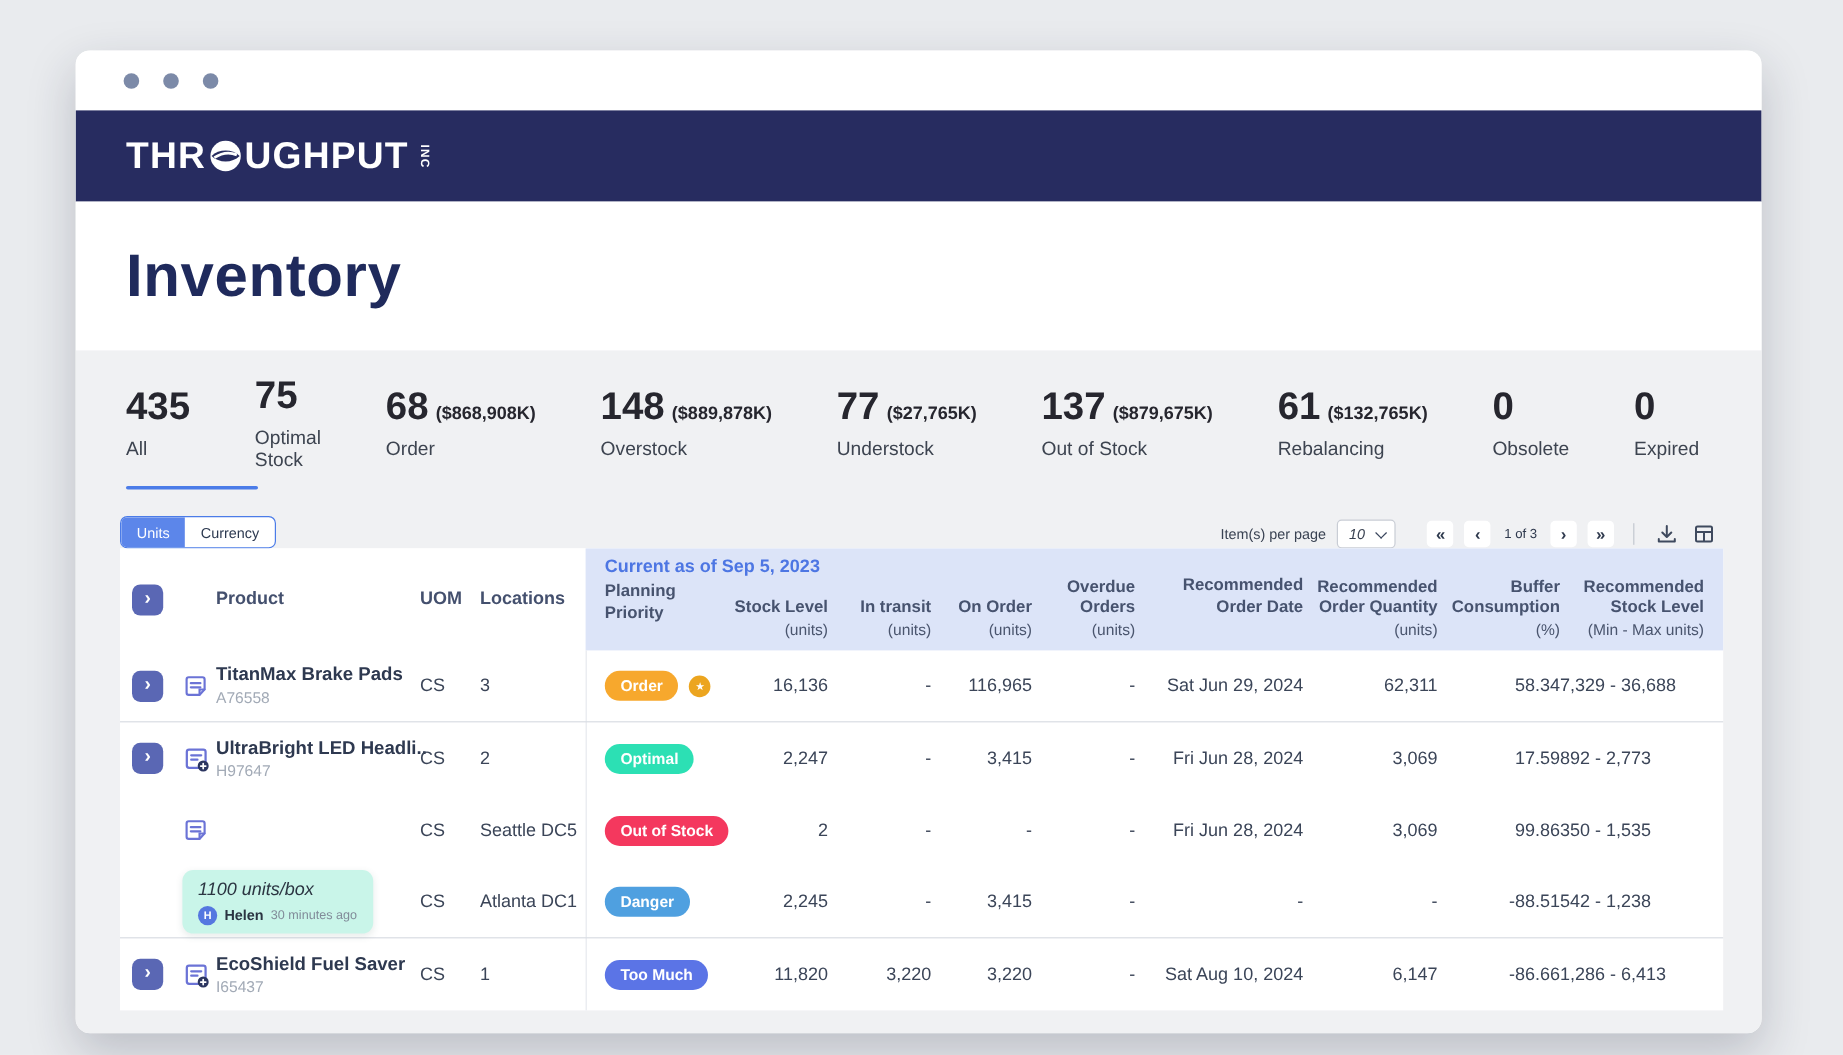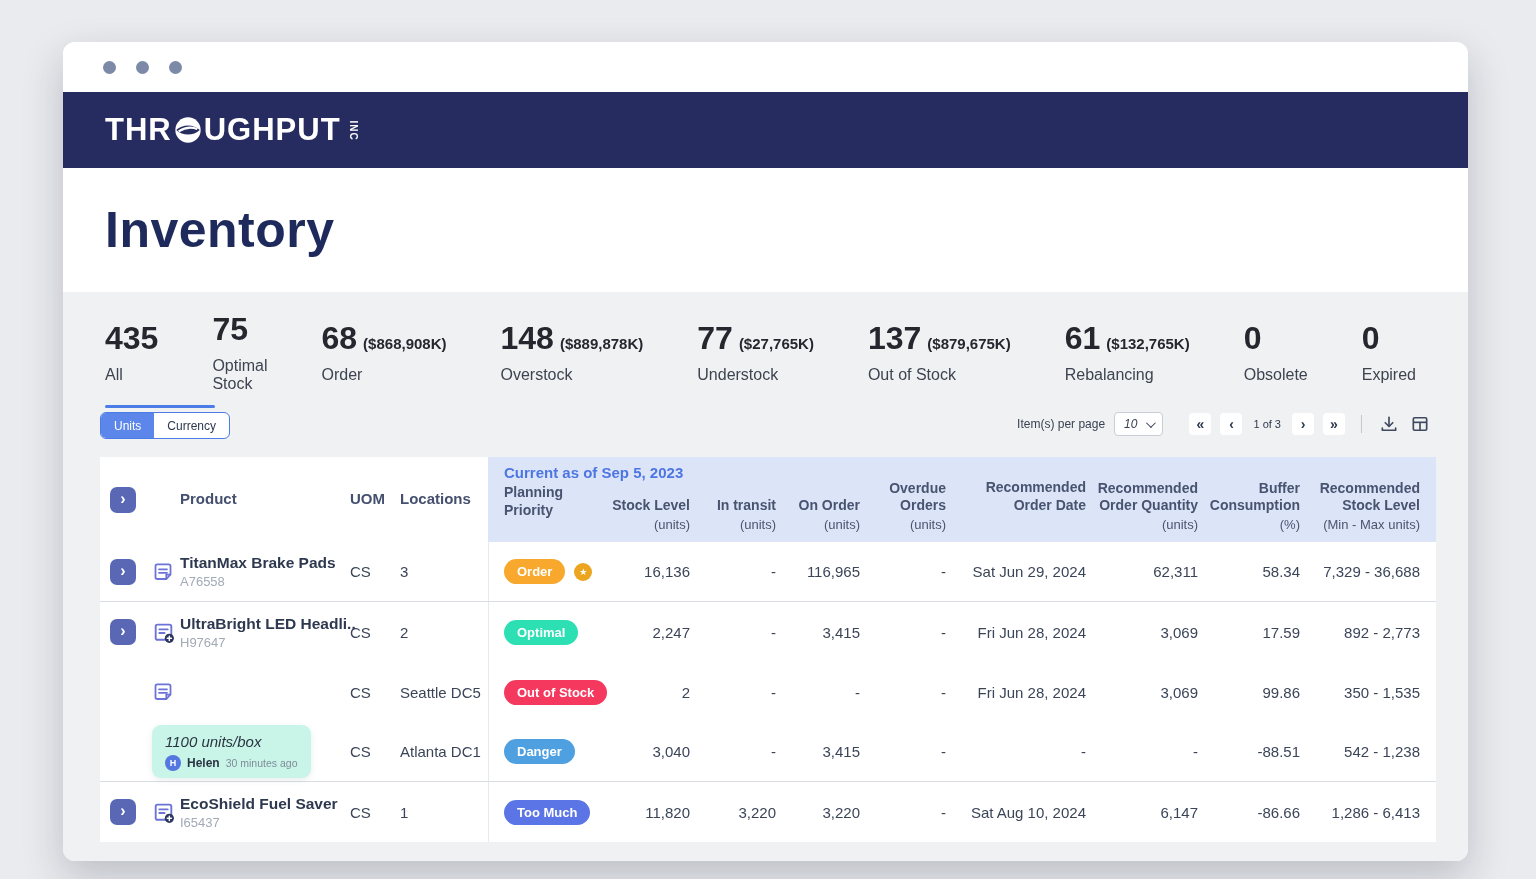--- a/index.html
+++ b/index.html
@@ -32,21 +32,21 @@
   .stat { padding:0 27px; }
   .stat:first-child { padding-left:5px; }
   .stat-top { display:flex; align-items:baseline; gap:6px; }
   .stat-value { font-size:32px; font-weight:700; color:#26262e; }
   .stat-sub { font-size:15px; font-weight:700; color:#26262e; }
   .stat-label { font-size:16px; color:#3d4450; margin-top:9px; }
   .sep { width:1px; height:56px; background:#a9aeb8; }
   .stat-underline { position:absolute; left:5px; bottom:4px; width:110px; height:3px; border-radius:2px; background:#4b7ce8; }
 
   
-  .toolbar { height:45px; display:flex; align-items:flex-start; justify-content:space-between;gap:26px; }
+  .toolbar { height:45px; display:flex; align-items:flex-end; justify-content:space-between;gap:26px; }
   .toggle { display:flex; border:1.5px solid #4b7ce8; border-radius:6px; overflow:hidden; height:27px; background:#fff; }
   .toggle-seg { font-size:12px; padding:0 13px; display:flex; align-items:center; color:#2c3950; cursor:pointer; }
   .toggle-seg.sel { background:#5c86ea; color:#fff; }
   .pag { display:flex; align-items:center; gap:9px; color:#394252; font-size:12px; }
   .pag-select { display:flex; align-items:center; gap:9px; background:#fff; border:1px solid #c9cdd5; border-radius:4px; padding:4px 9px; font-size:12px; cursor:pointer;font-style:italic; }
   .chev-down { width:7px; height:7px; border-right:1.6px solid #39455c; border-bottom:1.6px solid #39455c; transform:rotate(45deg) translateY(-2px); }
   .pag-btn { width:22px; height:22px; background:#fff; border-radius:4px; display:flex; align-items:center; justify-content:center;
              font-size:14px; font-weight:700; color:#2f3a4e; cursor:pointer; }
   .pag-info { font-size:11px; color:#2f3a4e; margin:0 2px; }
   .pag-div { width:1px; height:18px; background:#c3c7cf; margin:0 7px; }
@@ -69,21 +69,21 @@
 
   .expand-btn { width:26px; height:26px; border-radius:7px; background:#5a67b4; color:#fff; display:flex; align-items:center;
                 justify-content:center; font-size:16px; font-weight:700; cursor:pointer; line-height:1; padding-bottom:2px; }
 
   .tbody { position:relative; }
   .vline { position:absolute; left:388px; top:0; bottom:0; width:1px; background:#e6e9ee; }
   .trow { display:grid; grid-template-columns:var(--cols); align-items:center; height:60px; position:relative; }
   .trow.group-end { border-bottom:1px solid #d9dde3; }
   .cell { font-size:15px; color:#3b4558; }
   .num { text-align:right; }
-  .cell.last { text-align:right; padding-right:15px; }
+  .cell.last { padding-right:15px; }
   .c-center { display:flex; justify-content:center; align-items:center; }
   .prod-name { font-size:15.5px; font-weight:700; color:#2e3950; white-space:nowrap; }
   .prod-sku { font-size:13px; color:#a2aab6; margin-top:2px; }
   .badge-wrap { display:flex; align-items:center; gap:9px; padding-left:16px; }
   .badge { display:inline-block; color:#fff; font-size:13px; font-weight:600; padding:5px 13px; border-radius:14px; white-space:nowrap; }
   .star-badge { width:18px; height:18px; border-radius:50%; background:#eca51f; color:#fff; font-size:9px;
                 display:flex; align-items:center; justify-content:center; }
   .note-icon svg { display:block; }
 
   .comment { grid-column:2/4; justify-self:start; align-self:center; background:#c9f5e9; border-radius:9px;
@@ -380,21 +380,21 @@
               <span class="avatar">H</span>
               <span class="comment-author">Helen</span>
               <span class="comment-time">30 minutes ago</span>
             </div>
           </div>
           <div class="cell" style="grid-column:4;">CS</div>
           <div class="cell">Atlanta DC1</div>
           <div class="badge-wrap">
             <span class="badge" style="background: rgb(79, 160, 224);">Danger</span>
           </div>
-          <div class="cell num">3,040</div>
+          <div class="cell num">2,245</div>
           <div class="cell num">-</div>
           <div class="cell num">3,415</div>
           <div class="cell num">-</div>
           <div class="cell num">-</div>
           <div class="cell num">-</div>
           <div class="cell num">-88.51</div>
           <div class="cell last">542 - 1,238</div>
         </div>
 
         <div class="trow">

